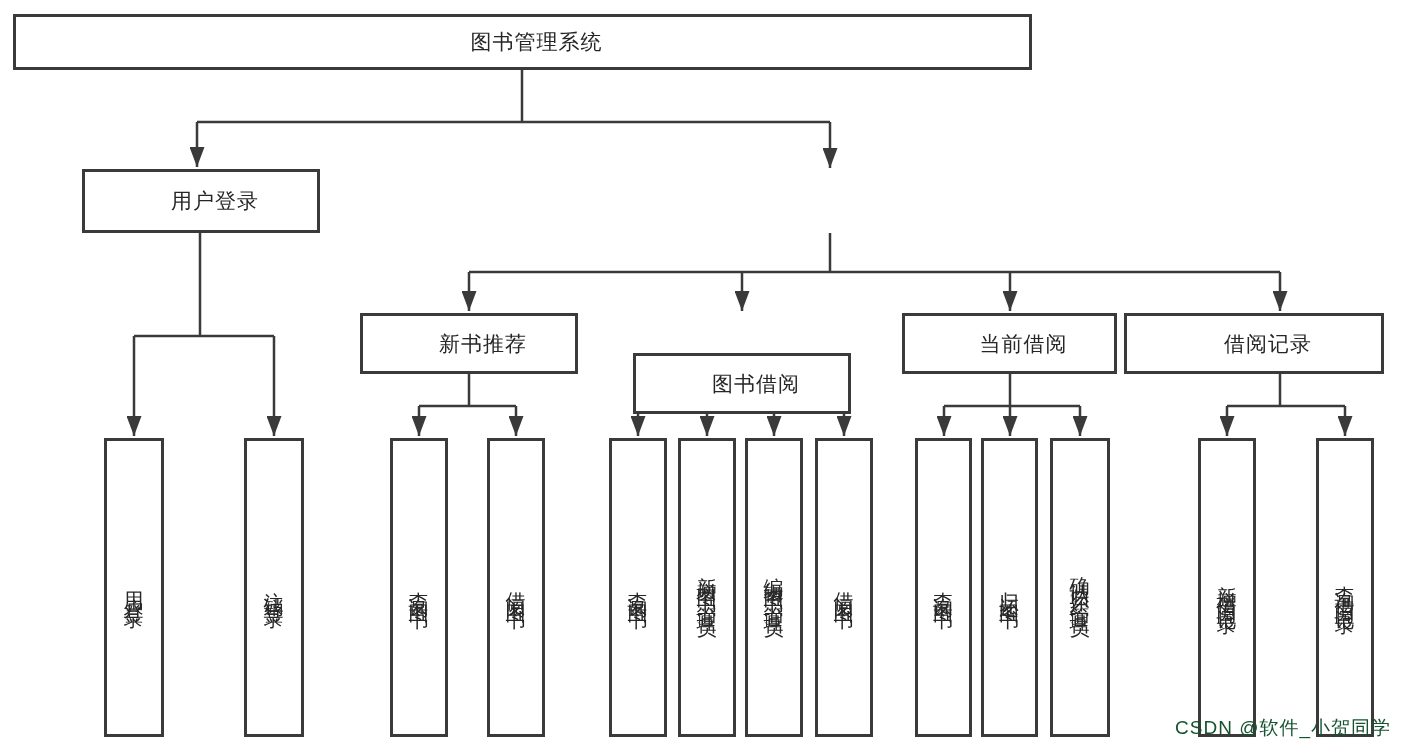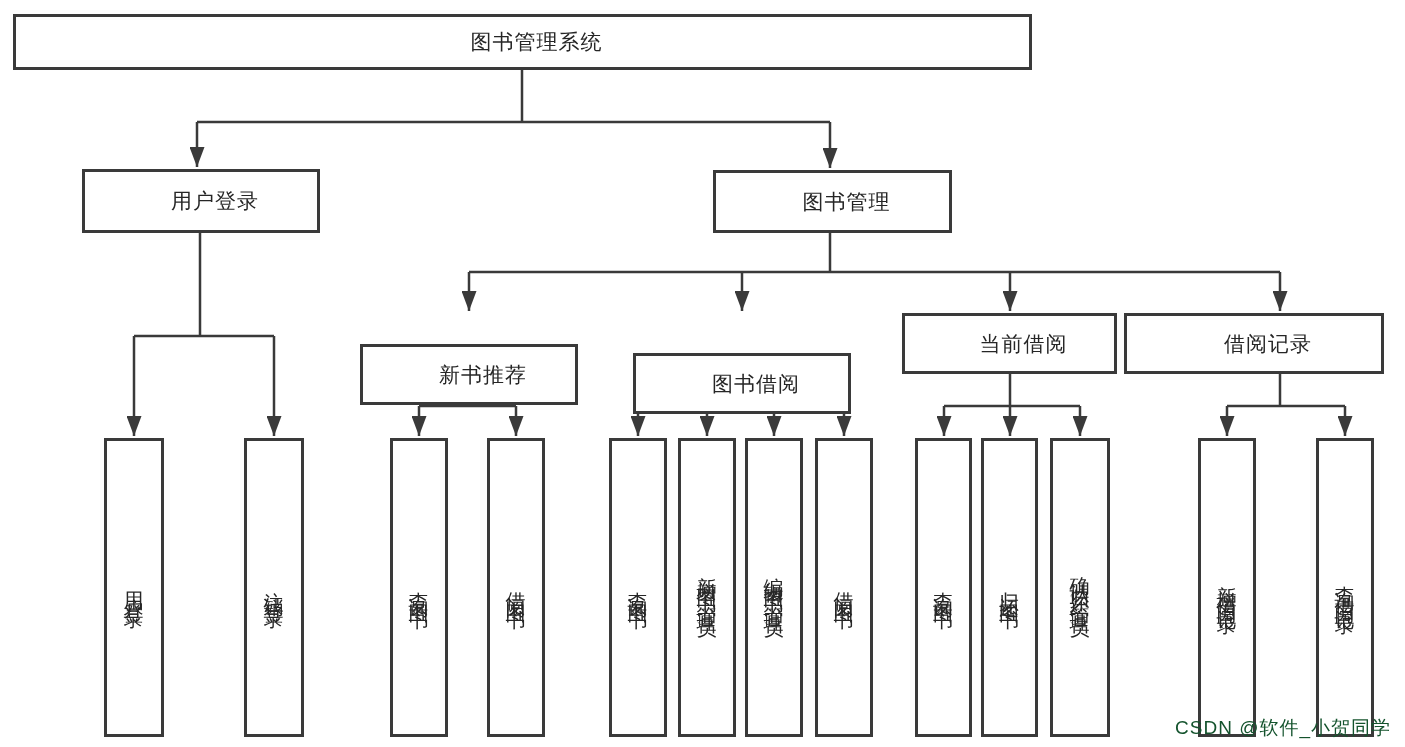--- a/index.html
+++ b/index.html
@@ -31,21 +31,21 @@
     text-align: center;
   }
 
   .h-label { font-size: 21px; letter-spacing: 1px; padding-left: 28px; }
 
   .root  { left: 13px;  top: 14px;  width: 1019px; height: 56px; }
   .b-user{ left: 82px;  top: 169px; width: 238px;  height: 64px; }
   .b-mgmt{ left: 713px; top: 170px; width: 239px;  height: 63px; }
 
   .grp   { top: 313px; height: 61px; }
-  .g0 { left: 360px;  width: 218px; margin-top: 31px; }
+  .g0 { left: 360px;  width: 218px; }
   .g1 { left: 633px;  width: 218px; margin-top: 40px; }
   .g2 { left: 902px;  width: 215px; }
   .g3 { left: 1124px; width: 260px; }
 
   .leaf {
     top: 438px;
     height: 299px;
     font-size: 20px;
     writing-mode: vertical-rl;
     letter-spacing: 6px;
@@ -116,21 +116,20 @@
     <line x1="944" y1="406" x2="944" y2="436" stroke="#3a3a3a" stroke-width="2.5" marker-end="url(#ah)"></line>
     <line x1="1010" y1="406" x2="1010" y2="436" stroke="#3a3a3a" stroke-width="2.5" marker-end="url(#ah)"></line>
     <line x1="1080" y1="406" x2="1080" y2="436" stroke="#3a3a3a" stroke-width="2.5" marker-end="url(#ah)"></line>
     <line x1="1227" y1="406" x2="1227" y2="436" stroke="#3a3a3a" stroke-width="2.5" marker-end="url(#ah)"></line>
     <line x1="1345" y1="406" x2="1345" y2="436" stroke="#3a3a3a" stroke-width="2.5" marker-end="url(#ah)"></line>
   </svg>
 
   <div class="box root h-label">图书管理系统</div>
 
   <div class="box b-user h-label">用户登录</div>
-  <div class="box b-mgmt h-label">图书管理</div>
 
   <div class="box grp g0 h-label">新书推荐</div>
   <div class="box grp g1 h-label">图书借阅</div>
   <div class="box grp g2 h-label">当前借阅</div>
   <div class="box grp g3 h-label">借阅记录</div>
 
   <div class="box leaf l-a0">用户登录</div>
   <div class="box leaf l-a1">注销登录</div>
 
   <div class="box leaf l-b0">查询图书</div>

